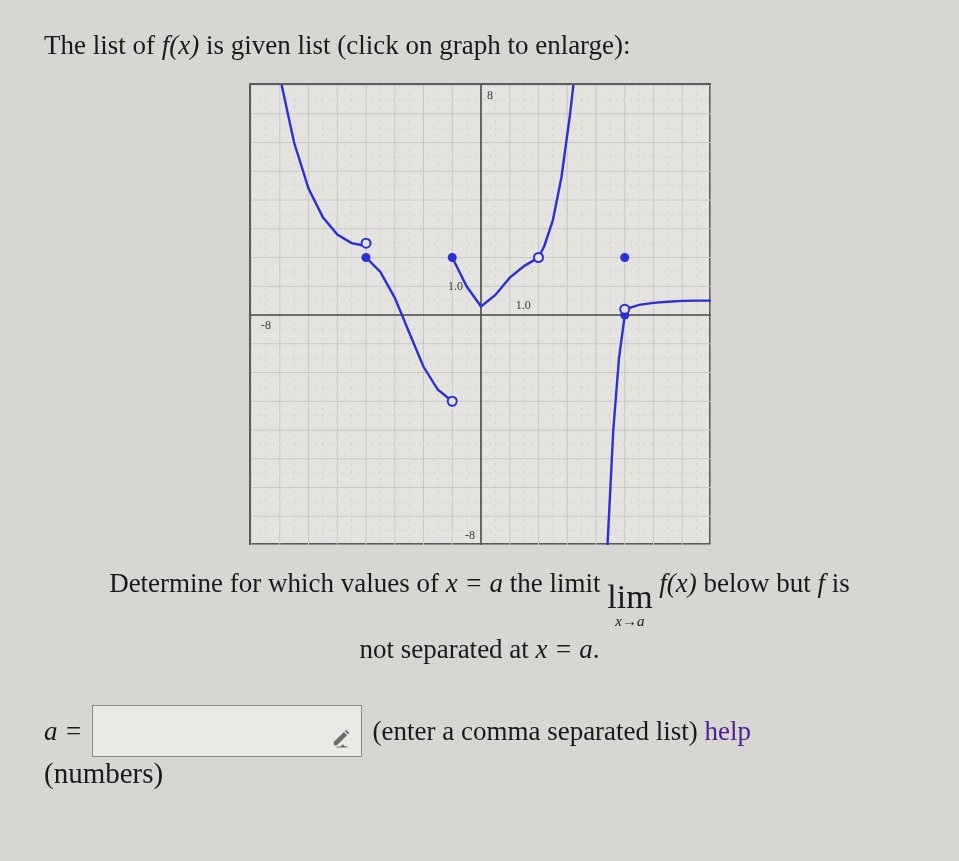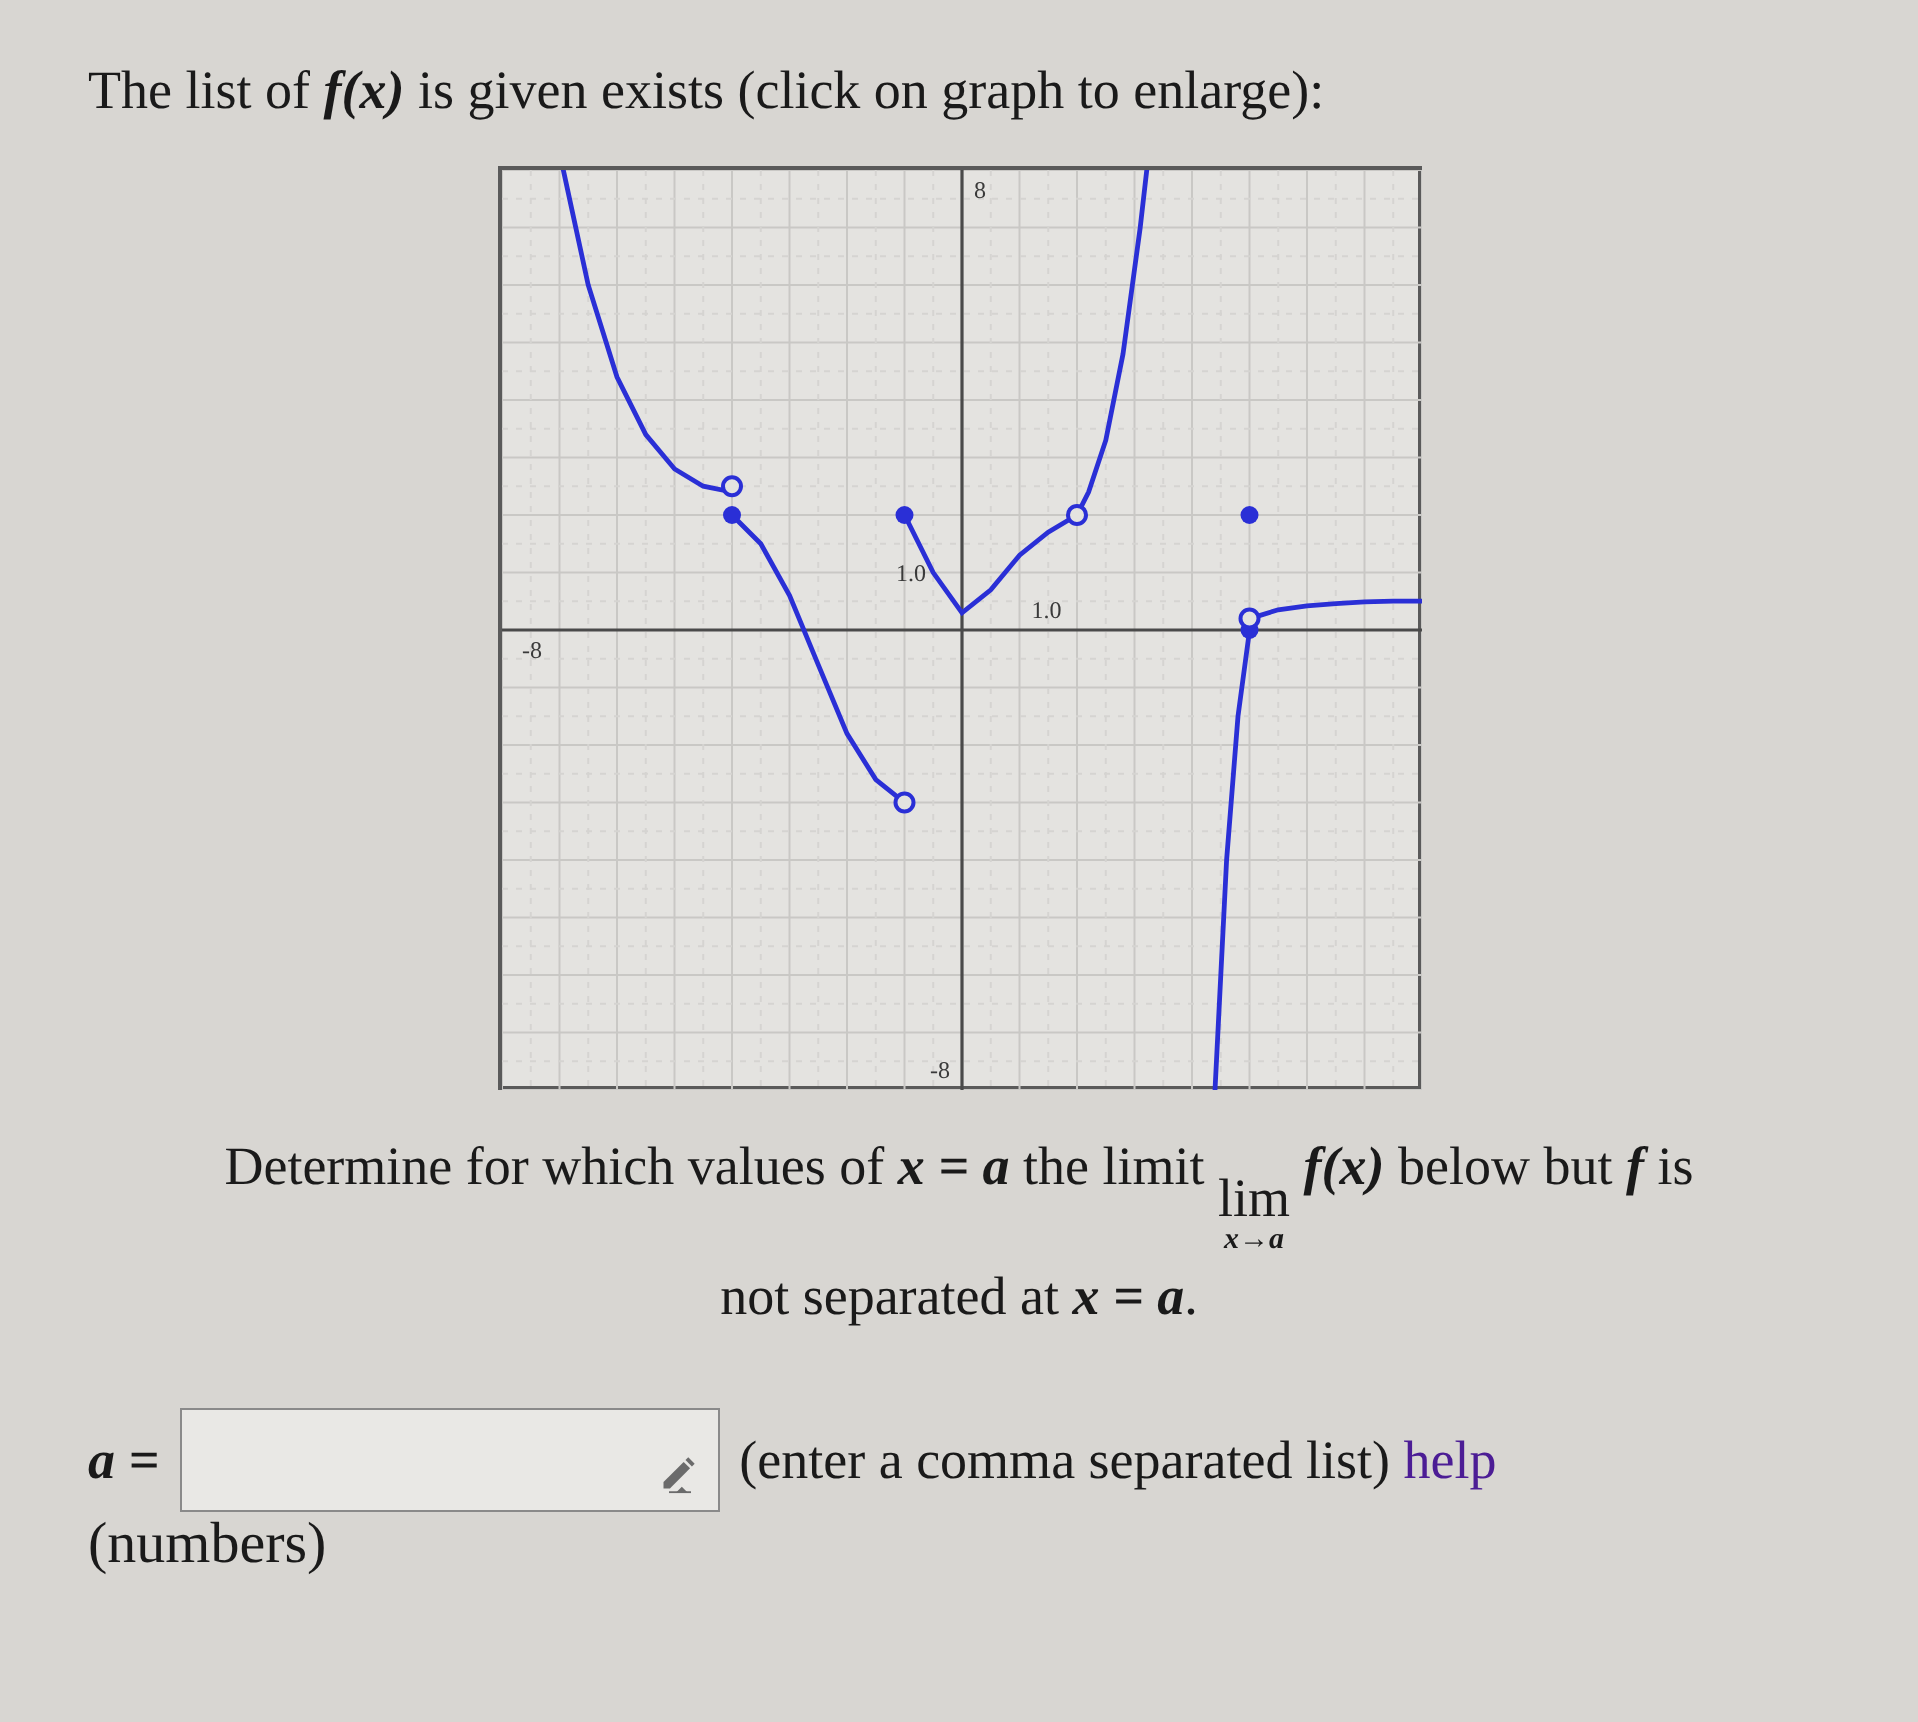--- a/index.html
+++ b/index.html
@@ -13,21 +13,21 @@
     color: #1a1a1a;
   }
   .page {
     padding: 20px 44px 20px 44px;
   }
   .prompt {
     font-size: 27px;
     line-height: 1.45;
     margin: 6px 0 18px 0;
   }
-  .math-i { font-style: italic; font-weight: bold; }
+  .math-i { font-style: italic; }
   .graph-wrap {
     width: 100%;
     display: flex;
     justify-content: center;
     margin: 8px 0 18px 0;
   }
   .graph-frame {
     width: 462px;
     height: 462px;
     border: 2px solid #5a5a5a;
@@ -41,21 +41,21 @@
     margin-top: 2px;
     text-align: center;
   }
   .limit-stack {
     display: inline-flex;
     flex-direction: column;
     align-items: center;
     vertical-align: -0.6em;
     line-height: 1.0;
   }
-  .limit-stack .top { font-size: 27px; font-family: Liberation Serif, serif; }
+  .limit-stack .top { font-size: 34px; font-family: Liberation Serif, serif; }
   .limit-stack .bot { font-size: 15px; }
   .answer-row {
     margin-top: 34px;
     display: flex;
     align-items: center;
     gap: 10px;
     font-size: 27px;
   }
   .answer-input-wrap {
     position: relative;
@@ -90,21 +90,21 @@
     font-size: 29px;
   }
   .help-link { color: #4c1d95; }
 </style>
 </head>
 <body>
 
 <div class="page">
 
   <p class="prompt">
-    <span>The list of </span><span class="math-i">f(x)</span><span> is given exists (click on graph to enlarge):</span>
+    <span>The list of </span><span class="math-i">f(x)</span><span> is given list (click on graph to enlarge):</span>
   </p>
 
   <div class="graph-wrap">
     <div class="graph-frame">
       <svg id="graph-svg" width="460" height="460" viewBox="0 0 460 460">
           <g stroke="#c9c8c5" stroke-width="1">
             <line x1="0" y1="0" x2="0" y2="460"></line>
             <line x1="28.75" y1="0" x2="28.75" y2="460"></line>
             <line x1="57.5" y1="0" x2="57.5" y2="460"></line>
             <line x1="86.25" y1="0" x2="86.25" y2="460"></line>

